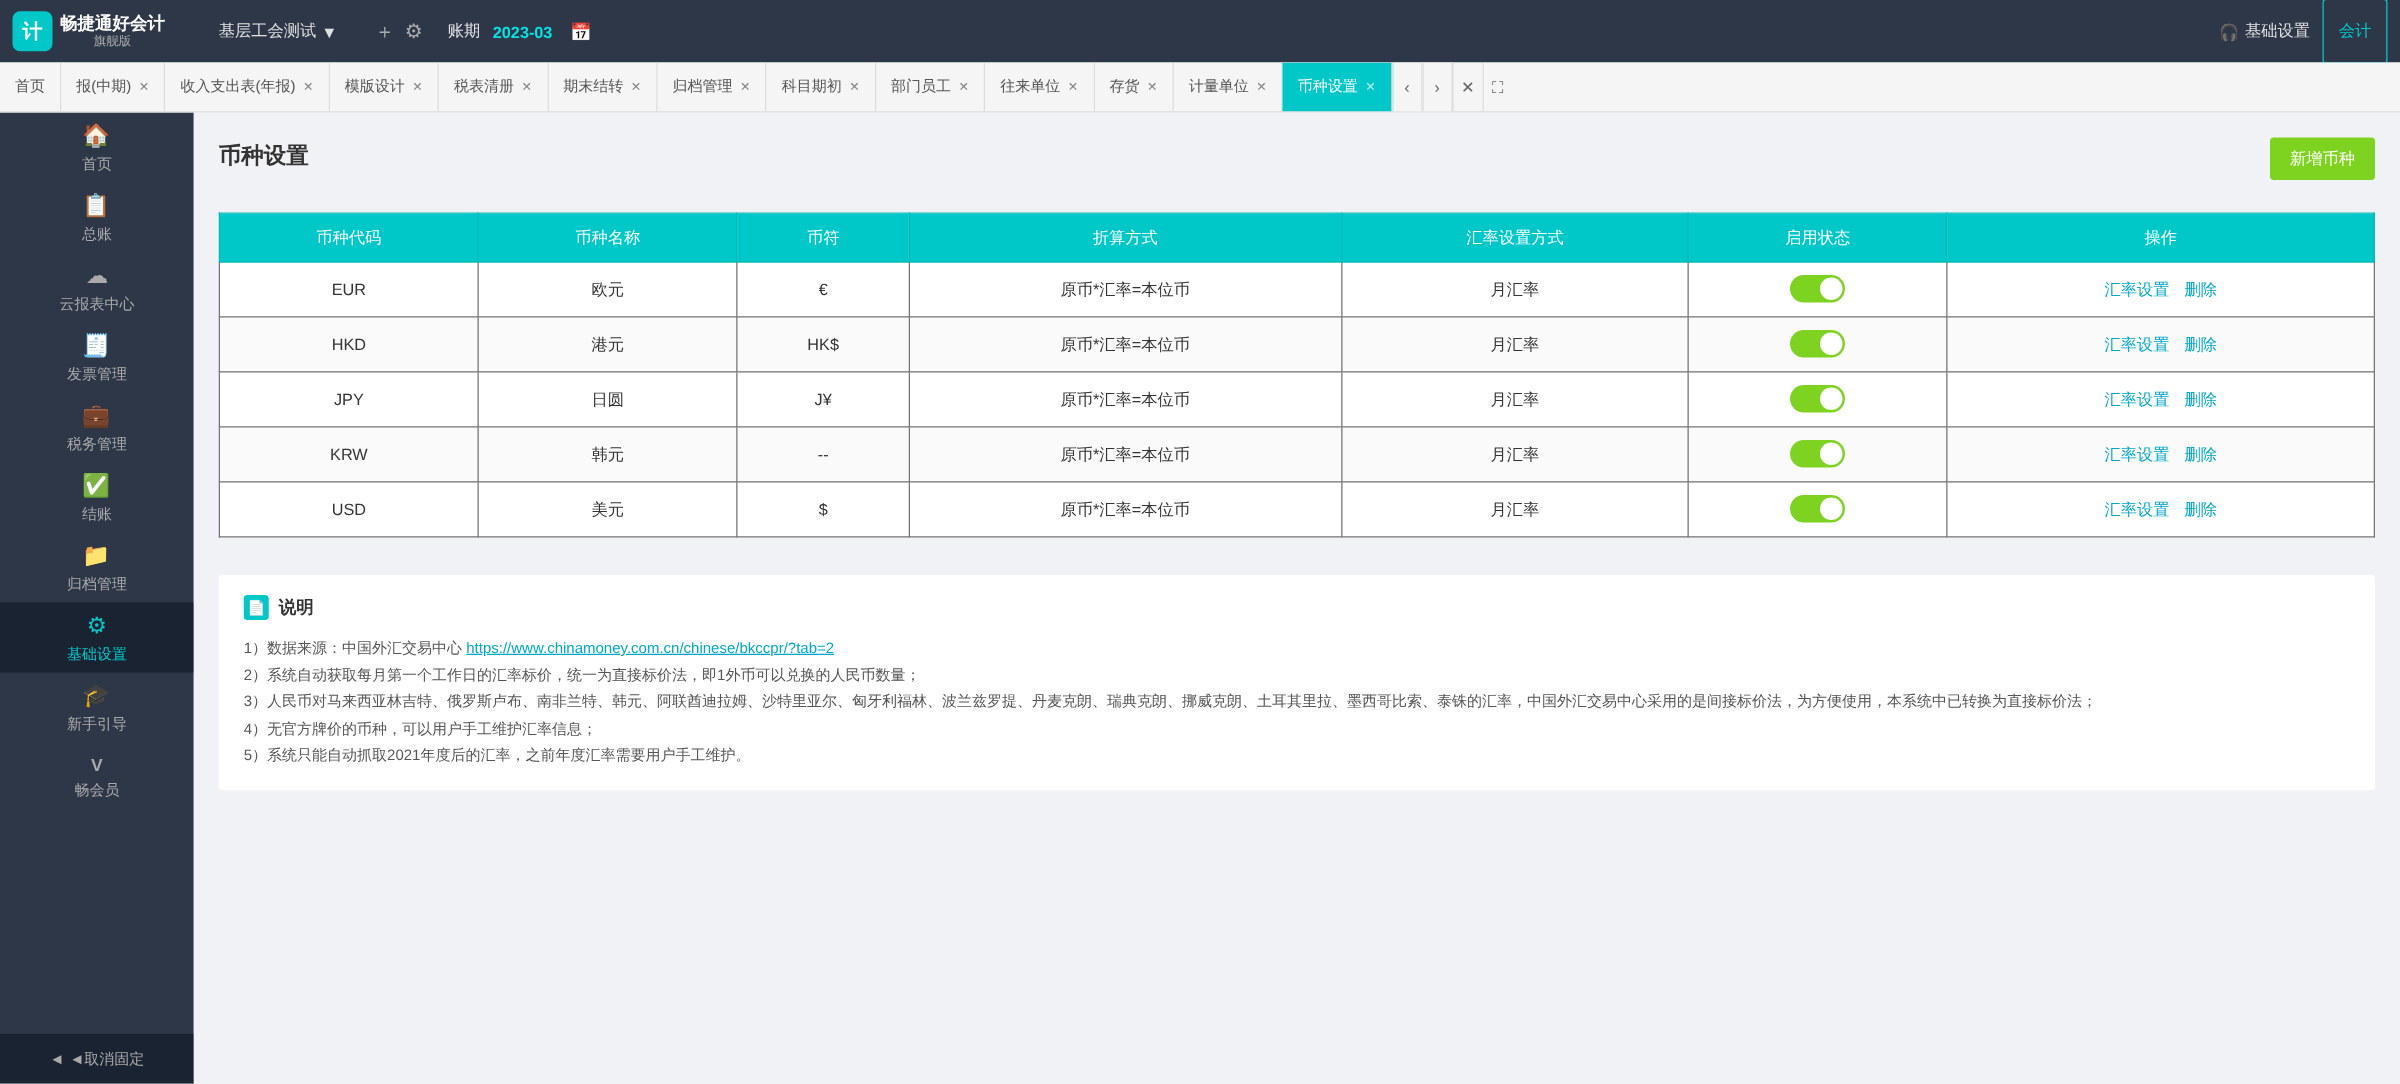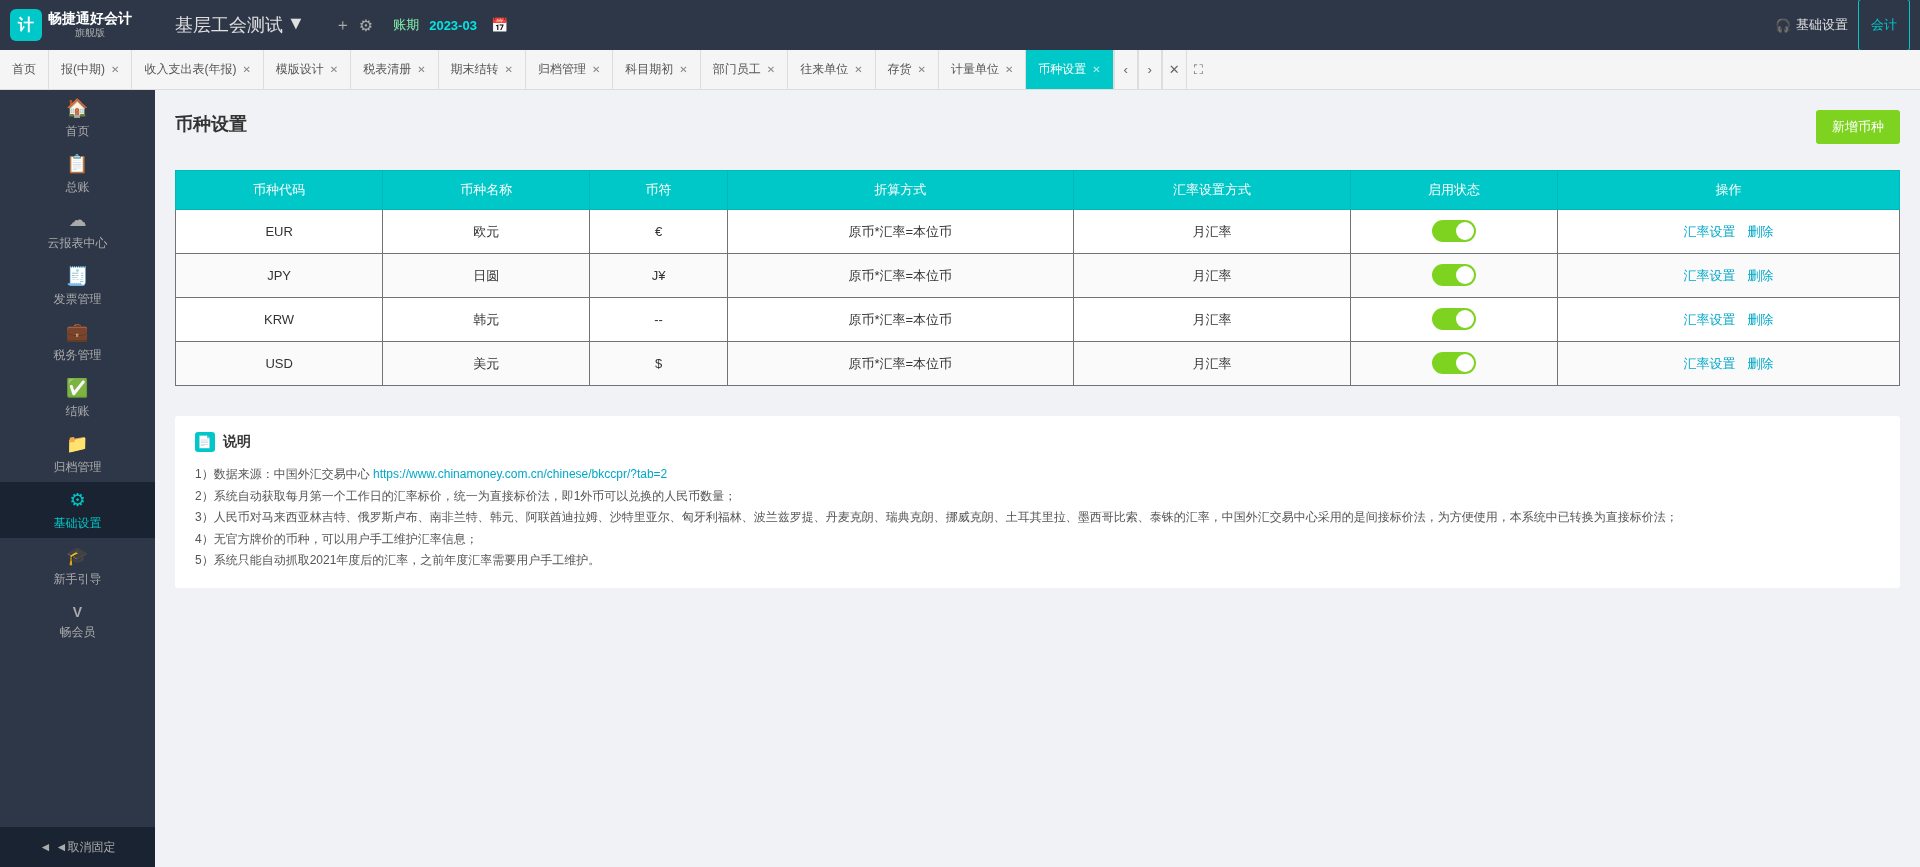--- a/index.html
+++ b/index.html
@@ -4,24 +4,24 @@
   <style>
     * { margin: 0; padding: 0; box-sizing: border-box; }
     body { font-family: 'Microsoft YaHei', Arial, sans-serif; font-size: 13px; background: #f0f2f5; display: flex; flex-direction: column; height: 867px; overflow: hidden; }
 
     
     .top-bar { height: 50px; background: #2d3748; display: flex; align-items: center; padding: 0 10px; gap: 10px; flex-shrink: 0; }
     .logo-area { display: flex; align-items: center; gap: 6px; width: 155px; }
     .logo-icon { width: 32px; height: 32px; background: #00c8c8; border-radius: 6px; display: flex; align-items: center; justify-content: center; color: white; font-size: 16px; font-weight: bold; }
     .logo-text { color: white; font-size: 14px; font-weight: bold; line-height: 1.2; }
     .logo-sub { color: #aaa; font-size: 10px; text-align: center; }
-    .workspace-dropdown { color: #e0e0e0; font-size: 18px; cursor: pointer; display: flex; align-items: flex-start; gap: 4px; }
+    .workspace-dropdown { color: #e0e0e0; font-size: 13px; cursor: pointer; display: flex; align-items: center; gap: 4px; }
     .top-bar-actions { display: flex; align-items: center; gap: 8px; margin-left: 20px; }
     .top-bar-icon { color: #aaa; cursor: pointer; font-size: 16px; }
-    .period-label { color: #86efac; font-size: 13px; margin-left: 10px; }
+    .period-label { color: #e5e5e5; font-size: 13px; margin-left: 10px; }
     .period-value { color: #00e5e5; font-size: 13px; font-weight: bold; }
     .period-cal { color: #00e5e5; font-size: 14px; cursor: pointer; margin-left: 4px; }
     .spacer { flex: 1; }
     .support-btn { color: #e0e0e0; font-size: 13px; cursor: pointer; display: flex; align-items: center; gap: 4px; }
     .account-btn { border: 1px solid #00c8c8; color: #00c8c8; padding: 16px 12px; border-radius: 3px; cursor: pointer; font-size: 13px; }
 
     
     .tab-bar { height: 40px; background: #f5f5f5; display: flex; align-items: center; padding: 0; flex-shrink: 0; border-bottom: 1px solid #ddd; overflow: hidden; }
     .tab { height: 40px; padding: 0 12px; display: flex; align-items: center; gap: 6px; font-size: 12px; color: #555; cursor: pointer; border-right: 1px solid #ddd; white-space: nowrap; flex-shrink: 0; }
     .tab.active { background: #00c8c8; color: white; }
@@ -65,21 +65,21 @@
 
     
     .action-link { color: #00a8c8; cursor: pointer; text-decoration: none; margin: 0 6px; font-size: 13px; }
 
     
     .notice-box { margin-top: 30px; background: white; padding: 16px 20px; border-radius: 3px; }
     .notice-title { display: flex; align-items: center; gap: 8px; font-size: 14px; font-weight: bold; color: #333; margin-bottom: 12px; }
     .notice-icon { width: 20px; height: 20px; background: #00c8c8; border-radius: 3px; color: white; display: flex; align-items: center; justify-content: center; font-size: 12px; }
     .notice-items { list-style: none; }
     .notice-items li { font-size: 12px; color: #555; line-height: 1.8; }
-    .notice-link { color: #00a8c8; cursor: pointer; }
+    .notice-link { color: #00a8c8; text-decoration: underline; cursor: pointer; }
   </style>
 </head>
 <body>
 
 <div class="top-bar">
   <div class="logo-area">
     <div class="logo-icon">计</div>
     <div>
       <div class="logo-text">畅捷通好会计</div>
       <div class="logo-sub">旗舰版</div>
@@ -237,20 +237,31 @@
             <td>欧元</td>
             <td>€</td>
             <td>原币*汇率=本位币</td>
             <td>月汇率</td>
             <td><div class="toggle">
                 <div class="toggle-knob"></div>
               </div></td>
             <td><a class="action-link">汇率设置</a><a class="action-link">删除</a></td>
           </tr>
           <tr>
+            <td>HKD</td>
+            <td>港元</td>
+            <td>HK$</td>
+            <td>原币*汇率=本位币</td>
+            <td>月汇率</td>
+            <td><div class="toggle">
+                <div class="toggle-knob"></div>
+              </div></td>
+            <td><a class="action-link">汇率设置</a><a class="action-link">删除</a></td>
+          </tr>
+          <tr>
             <td>JPY</td>
             <td>日圆</td>
             <td>J¥</td>
             <td>原币*汇率=本位币</td>
             <td>月汇率</td>
             <td><div class="toggle">
                 <div class="toggle-knob"></div>
               </div></td>
             <td><a class="action-link">汇率设置</a><a class="action-link">删除</a></td>
           </tr>

